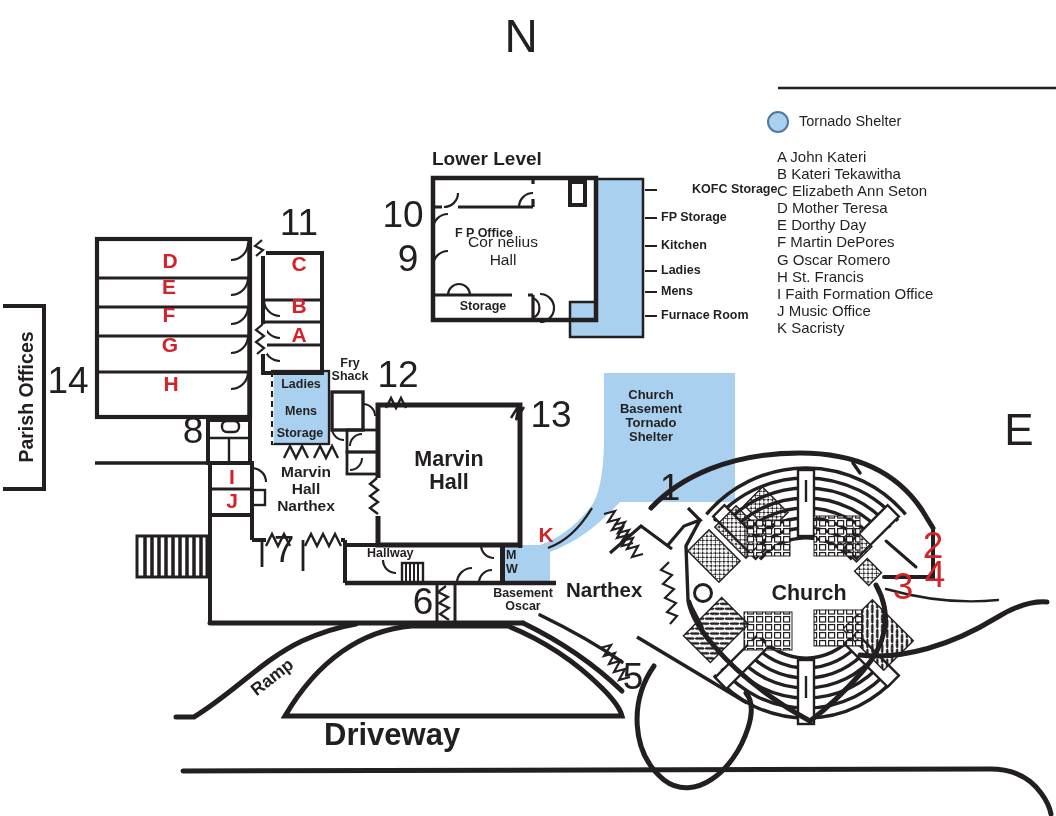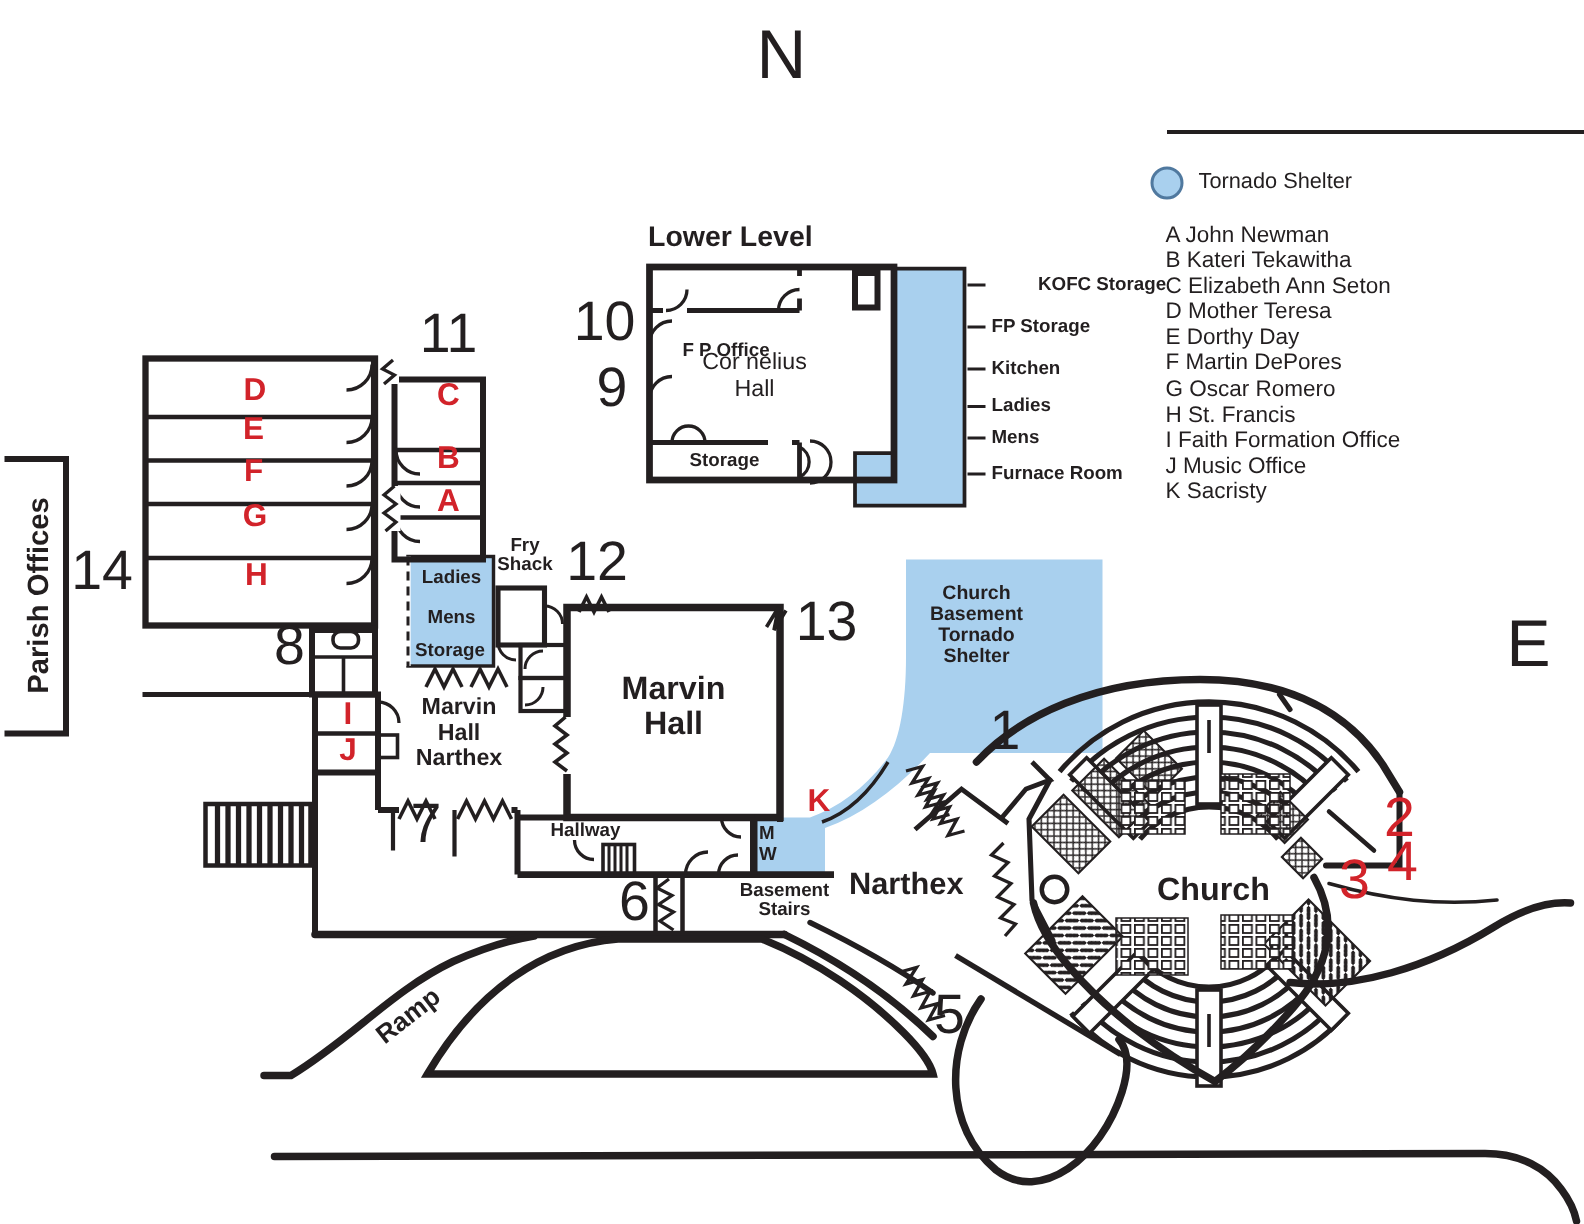--- a/index.html
+++ b/index.html
@@ -215,21 +215,21 @@
     <path d="M 860 655 C 903 660 952 645 996 618 C 1017 605 1034 601 1047 602" stroke-width="5"></path>
     <path d="M 886 589 C 925 600 960 604 998 600" stroke-width="2.4"></path>
   </g>
 </svg>
 
 <div class="lbl ctr" style="left:521px;top:36px;font-size:46px;">N</div>
 <div class="lbl ctr" style="left:1019px;top:430px;font-size:44px;">E</div>
 
 <div class="lbl" style="left:799px;top:114px;font-size:14.5px;">Tornado Shelter</div>
 <div class="lbl keylist" style="left:777px;top:148px;">
-  <div>A John Newman</div>
+  <div>A John Kateri</div>
   <div>B Kateri Tekawitha</div>
   <div>C Elizabeth Ann Seton</div>
   <div>D Mother Teresa</div>
   <div>E Dorthy Day</div>
   <div>F Martin DePores</div>
   <div>G Oscar Romero</div>
   <div>H St. Francis</div>
   <div>I Faith Formation Office</div>
   <div>J Music Office</div>
   <div>K Sacristy</div>
@@ -265,32 +265,33 @@
   <div>Marvin</div>
   <div>Hall</div>
   <div>Narthex</div>
 </div>
 <div class="lbl rm" style="left:367px;top:547px;">Hallway</div>
 
 <div class="lbl rm" style="left:506px;top:549px;">M</div>
 <div class="lbl rm" style="left:506px;top:563px;">W</div>
 <div class="lbl rm ctrx" style="left:523px;top:587px;line-height:12.5px;">
   <div>Basement</div>
-  <div>Stairs</div>
+  <div>Oscar</div>
 </div>
 <div class="lbl b" style="left:566px;top:579px;font-size:20.5px;">Narthex</div>
 <div class="lbl b ctr" style="left:809px;top:593px;font-size:21.5px;">Church</div>
 <div class="lbl b ctrx" style="left:651px;top:388px;font-size:13px;line-height:14px;">
   <div>Church</div>
   <div>Basement</div>
   <div>Tornado</div>
   <div>Shelter</div>
 </div>
 
 <div class="lbl b rotramp" style="left:272px;top:677px;font-size:17.5px;">Ramp</div>
+<div class="lbl b" style="left:324px;top:719px;font-size:31px;">Driveway</div>
 
 <div class="lbl num ctr" style="left:670px;top:488px;">1</div>
 <div class="lbl num red ctr" style="left:933px;top:546px;">2</div>
 <div class="lbl num red ctr" style="left:903px;top:587px;">3</div>
 <div class="lbl num red ctr" style="left:935px;top:575px;">4</div>
 <div class="lbl num ctr" style="left:633px;top:677px;">5</div>
 <div class="lbl num ctr" style="left:423px;top:602px;">6</div>
 <div class="lbl num ctr" style="left:284px;top:550px;">7</div>
 <div class="lbl num ctr" style="left:193px;top:431px;">8</div>
 <div class="lbl num ctr" style="left:408px;top:259px;">9</div>

